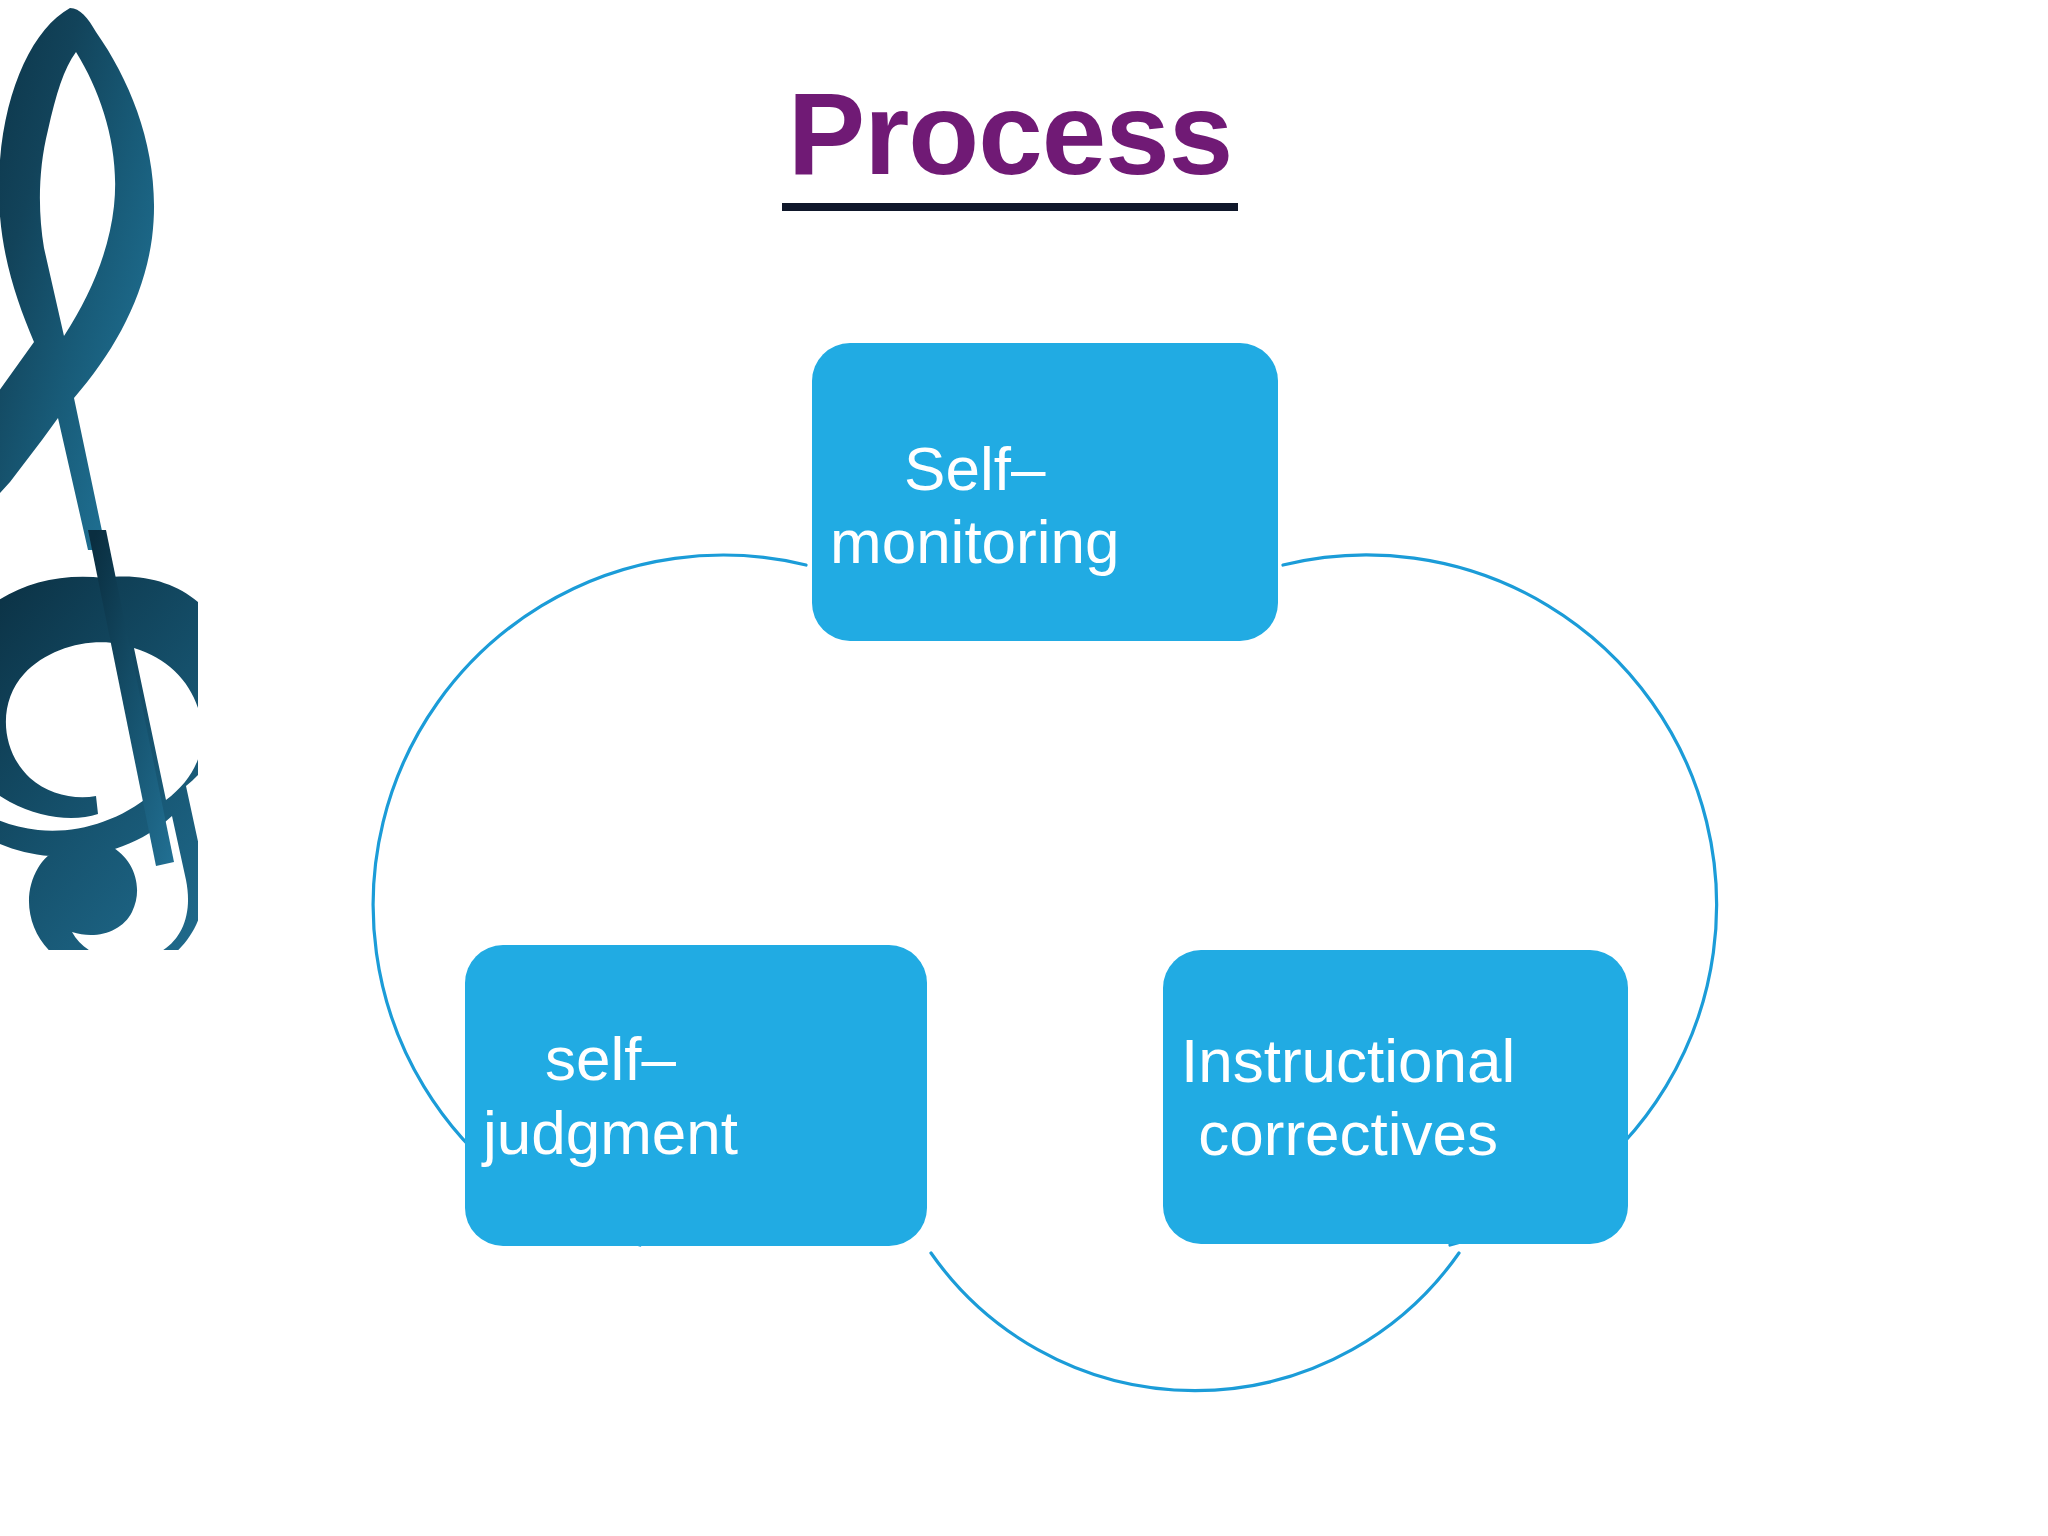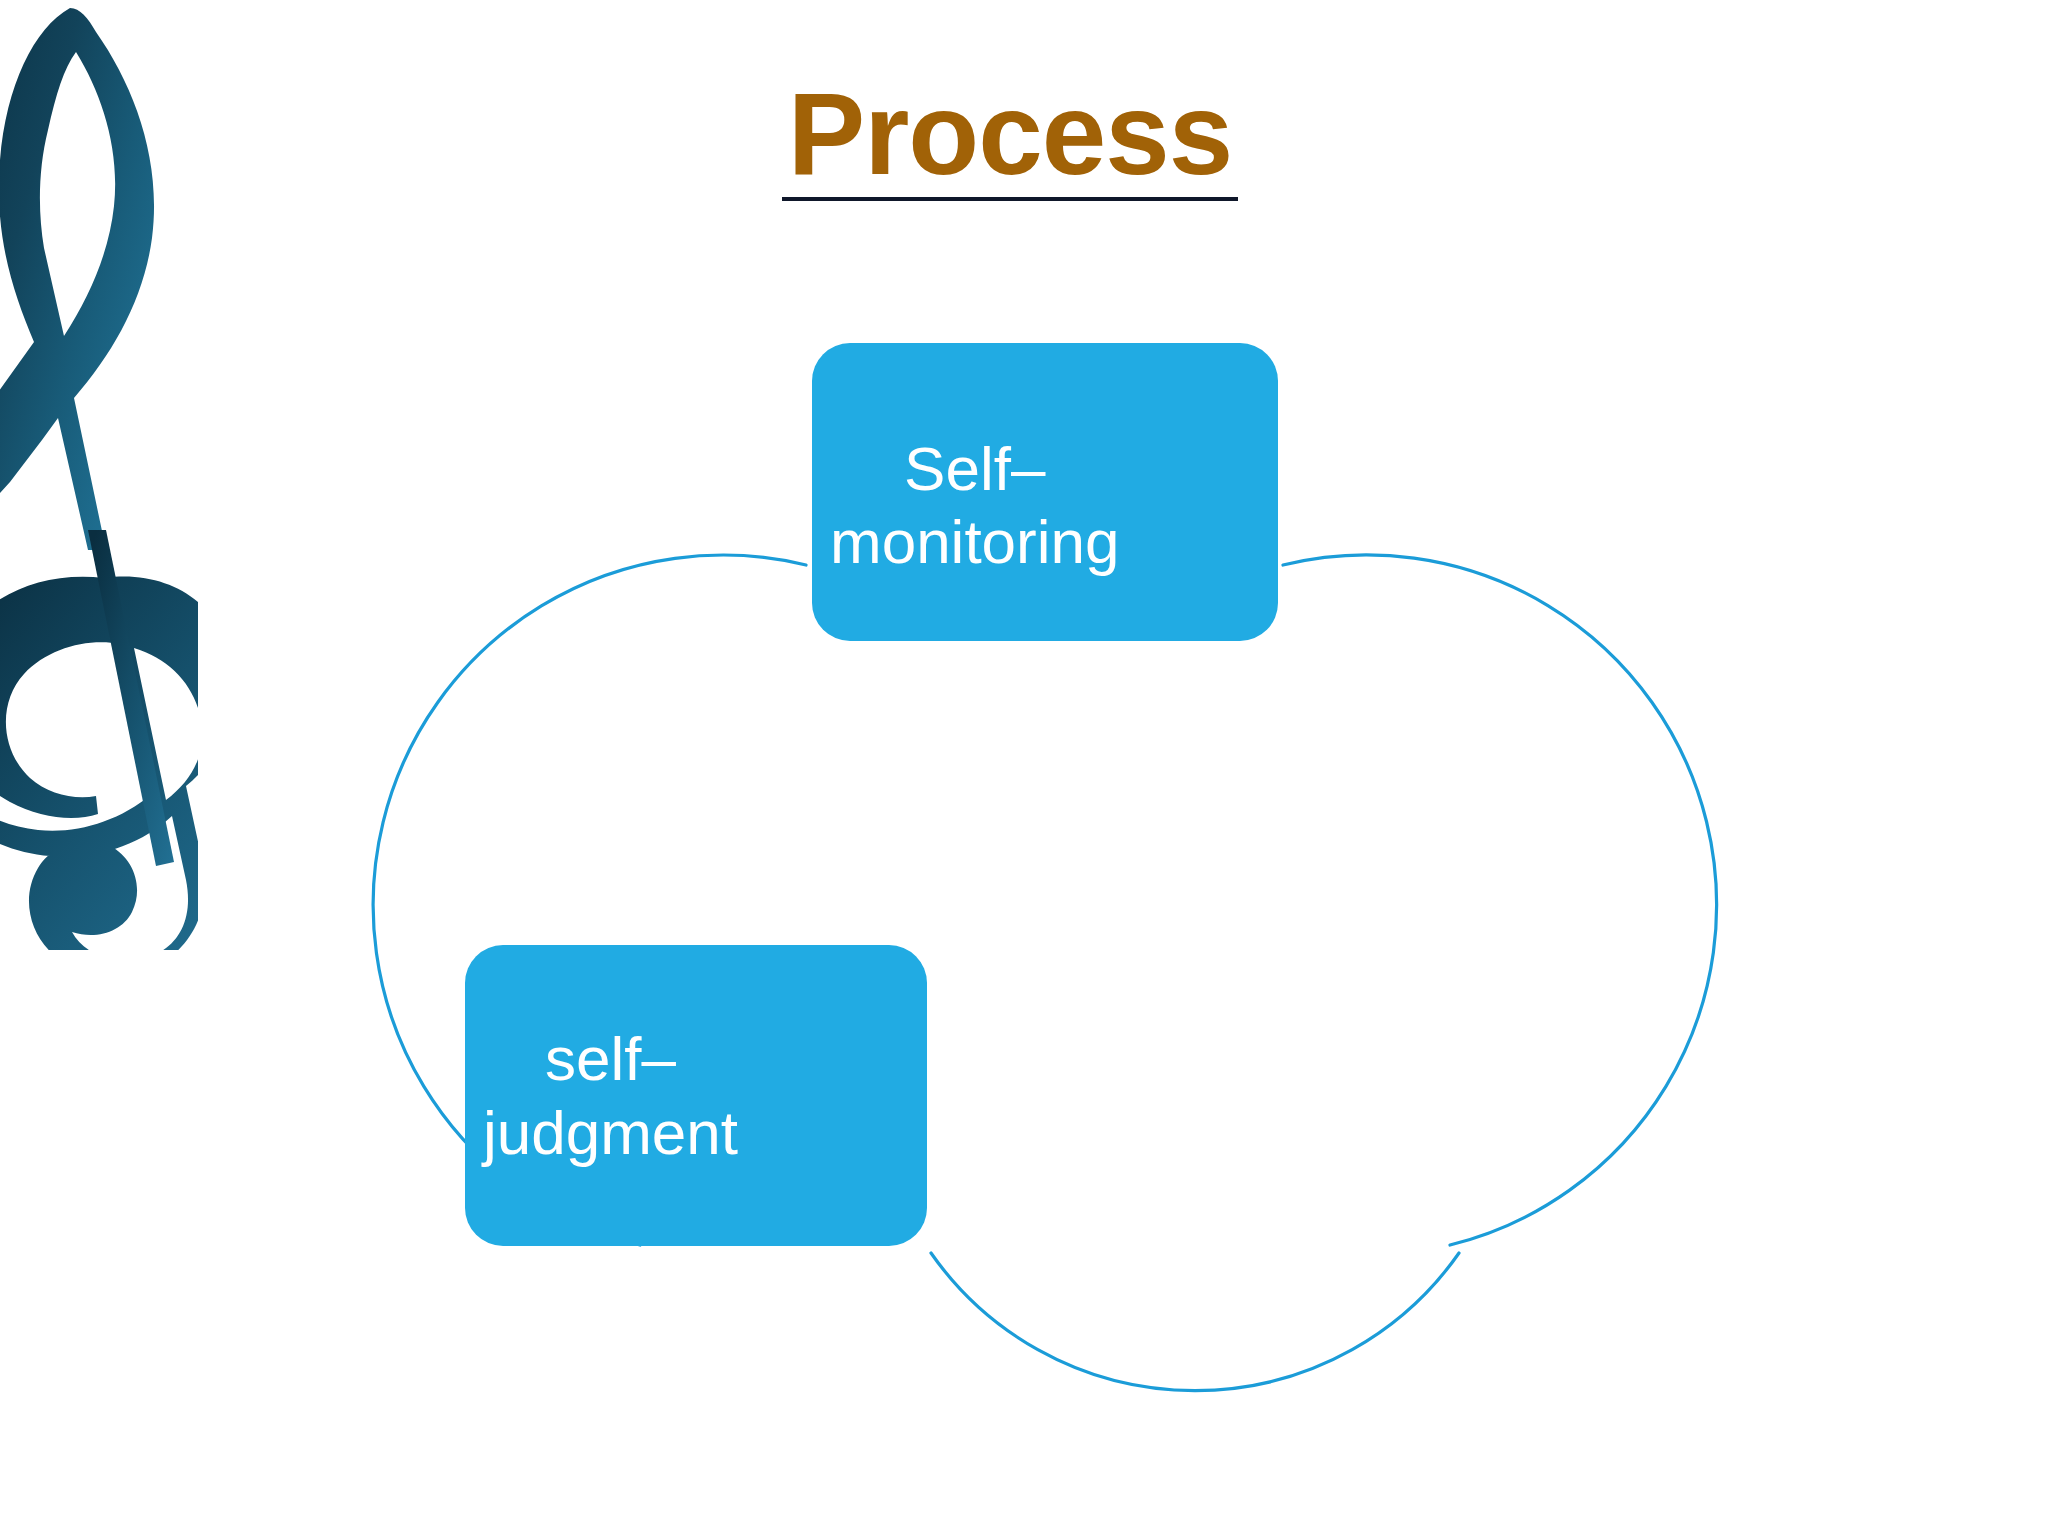--- a/index.html
+++ b/index.html
@@ -34,23 +34,23 @@
     width: 2048px;
     text-align: center;
   }
   #page-title {
     display: inline-block;
     font-family: "Liberation Sans", sans-serif;
     font-weight: bold;
     font-size: 116px;
     line-height: 1.04;
     letter-spacing: -1px;
-    color: #a16207;
-    border-bottom: 4px solid #0f172a;
-    padding: 0 6px 2px 6px;
+    color: #701a75;
+    border-bottom: 8px solid #0f172a;
+    padding: 0 6px 8px 6px;
     margin-left: -28px;
   }
 
   
   #cycle-diagram {
     position: absolute;
     left: 0;
     top: 0;
     width: 2048px;
     height: 1536px;
@@ -207,20 +207,24 @@
       <path d="M 1283 565 A 322 322 0 0 1 1450 1245" fill="none" stroke="#1B9CD8" stroke-width="3.2" stroke-linecap="round"></path>
 
       <path d="M 1459 1253 A 322 322 0 0 1 931 1253" fill="none" stroke="#1B9CD8" stroke-width="3.2" stroke-linecap="round"></path>
     </svg>
 
     <div class="cycle-box" id="box-self-monitoring">
       <div class="cycle-box-label">Self–
 monitoring</div>
     </div>
 
+    <div class="cycle-box" id="box-instructional-correctives">
+      <div class="cycle-box-label">Instructional
+correctives</div>
+    </div>
 
     <div class="cycle-box" id="box-self-judgment">
       <div class="cycle-box-label">self–
 judgment</div>
     </div>
 
   </div>
 
 </div>
 

